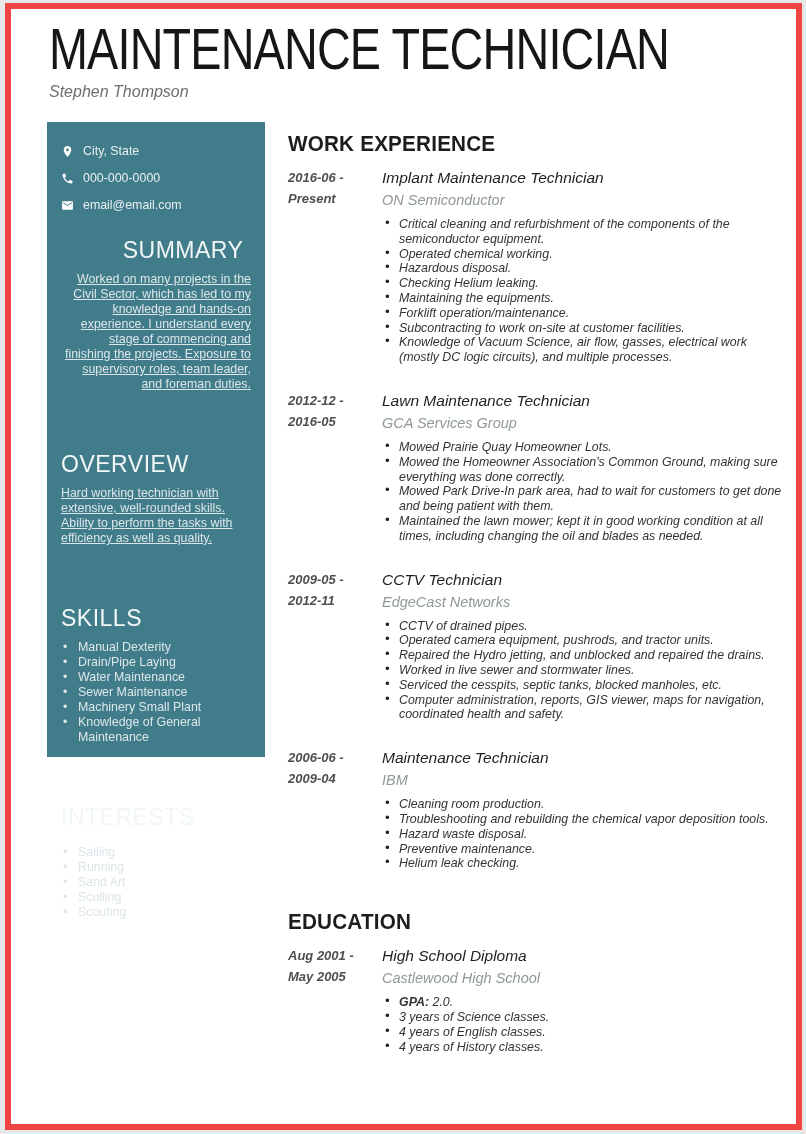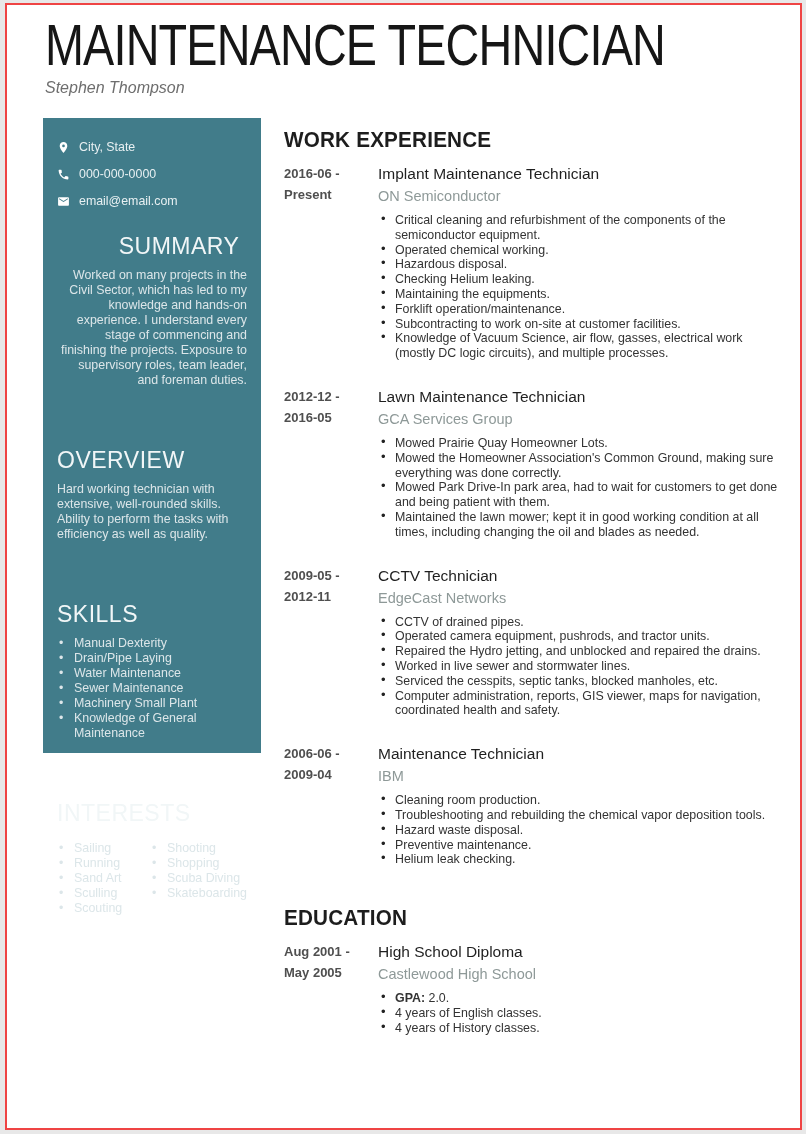--- a/index.html
+++ b/index.html
@@ -7,21 +7,21 @@
     width:806px;height:1134px;
     background:#e8e8e8;
     font-family:"Liberation Sans", sans-serif;
     position:relative;
     -webkit-font-smoothing:antialiased;
   }
   .page{
     position:absolute;left:5px;top:3px;
     width:797px;height:1127px;
     background:#ffffff;
-    border:2px solid #ef4444;
+    border:6px solid #ef4444;
     box-sizing:border-box;
     overflow:hidden;
   }
   
   .header{padding:14px 0 0 38px;}
   .page-title{
     margin:0;
     font-size:57px;line-height:52px;
     font-weight:500;
     color:#161616;
@@ -57,42 +57,42 @@
   .contact-row svg{width:13px;height:13px;fill:#ffffff;}
   .side-section{margin-top:57px;}
   .side-section.first{margin-top:16px;text-align:right;}
   .side-heading{
     margin:0 0 7px 0;
     font-size:24px;line-height:30px;
     font-weight:400;letter-spacing:.5px;
     color:#f1f6f7;
     transform:scaleX(.96);transform-origin:0 50%;
   }
-  .side-par{margin:0;font-size:12.4px;line-height:15px;color:#dce6e9;}
+  .side-par{margin:0;font-size:12.4px;line-height:15px;color:#dce6e9;text-decoration:underline;}
   ul.side-list{margin:6px 0 0;padding:0;list-style:none;}
   ul.side-list li{
     position:relative;padding-left:17px;
     font-size:12.4px;line-height:15px;color:#dce6e9;
   }
   ul.side-list li::before{
     content:"•";position:absolute;left:2px;top:0;color:#dce6e9;
   }
   .two-cols{display:flex;}
   .two-cols ul.side-list{flex:1 1 50%;}
   
   .main{margin-left:23px;padding-top:10px;width:500px;}
   .main-heading{
     margin:0;
     font-size:22px;line-height:23px;
     font-weight:600;color:#1d1d1d;
     letter-spacing:.2px;
     transform:scaleX(.94);transform-origin:0 50%;
     white-space:nowrap;
   }
-  .entry{display:flex;margin-top:25px;}
+  .entry{display:flex;margin-top:25px;font-style:italic;}
   .entry.first{margin-top:12px;}
   .entry-dates{
     width:94px;min-width:94px;
     font-size:13px;line-height:21px;font-weight:bold;color:#4f4f4f;
   }
   .entry-body{flex:0 0 400px;width:400px;}
   .entry-title{font-size:15.5px;line-height:21px;color:#1f1f1f;font-weight:500;}
   .entry-company{font-size:14.5px;line-height:18px;color:#8e9998;margin-top:3px;}
   ul.bullets{margin:8px 0 0;padding:0;list-style:none;}
   ul.bullets li{
@@ -166,26 +166,20 @@
           <div class="side-section">
             <h3 class="side-heading">INTERESTS</h3>
             <div class="two-cols">
               <ul class="side-list">
                 <li>Sailing</li>
                 <li>Running</li>
                 <li>Sand Art</li>
                 <li>Sculling</li>
                 <li>Scouting</li>
               </ul>
-              <ul class="side-list">
-                <li>Shooting</li>
-                <li>Shopping</li>
-                <li>Scuba Diving</li>
-                <li>Skateboarding</li>
-              </ul>
             </div>
           </div>
         </div>
     </aside>
 
     <main class="main">
       <section>
         <h2 class="main-heading">WORK EXPERIENCE</h2>
         <div id="jobs">
             <div class="entry first">
@@ -267,20 +261,21 @@
             <div class="entry first">
               <div class="entry-dates">
                 <div>Aug 2001 -</div>
                 <div>May 2005</div>
               </div>
               <div class="entry-body">
                 <div class="entry-title">High School Diploma</div>
                 <div class="entry-company">Castlewood High School</div>
                 <ul class="bullets">
                   <li><b>GPA:</b><span> 2.0.</span></li>
+                  <li>3 years of Science classes.</li>
                   <li>4 years of English classes.</li>
                   <li>4 years of History classes.</li>
                 </ul>
               </div>
             </div>
           </div>
       </section>
     </main>
 
   </div>

